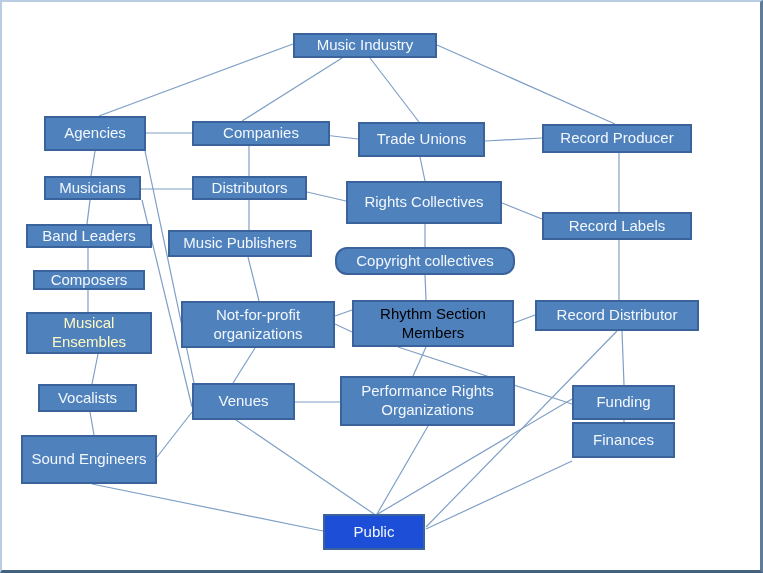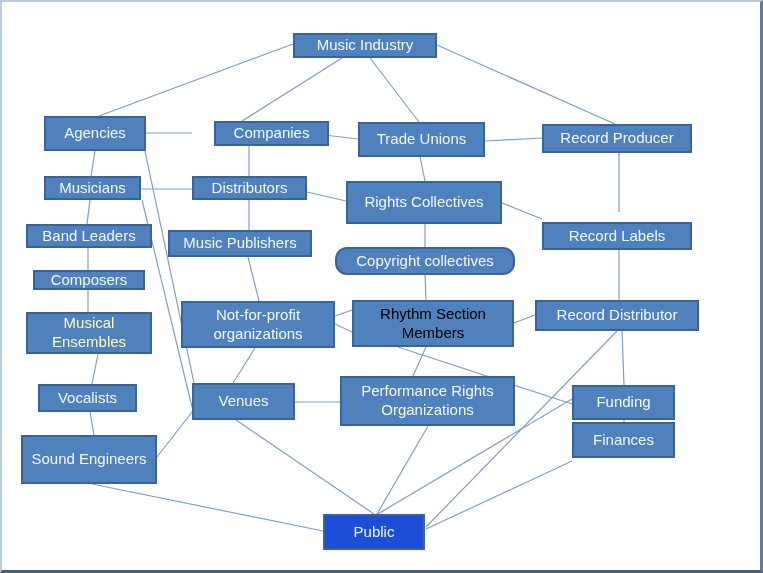--- a/index.html
+++ b/index.html
@@ -73,27 +73,27 @@
       <line x1="234" y1="418" x2="372" y2="512" stroke="#7f9fc6" stroke-width="1.2"></line>
       <line x1="426" y1="424" x2="375" y2="512" stroke="#7f9fc6" stroke-width="1.2"></line>
       <line x1="620" y1="329" x2="622" y2="383" stroke="#7f9fc6" stroke-width="1.2"></line>
       <line x1="615" y1="329" x2="424" y2="525" stroke="#7f9fc6" stroke-width="1.2"></line>
       <line x1="622" y1="418" x2="622" y2="440" stroke="#7f9fc6" stroke-width="1.2"></line>
       <line x1="570" y1="397" x2="374" y2="513" stroke="#7f9fc6" stroke-width="1.2"></line>
       <line x1="570" y1="459" x2="424" y2="527" stroke="#7f9fc6" stroke-width="1.2"></line>
     </svg>
 <div class="node" style="left: 291px; top: 31px; width: 144px; height: 25px; background: rgb(79, 129, 189); border-color: rgb(58, 98, 155); color: rgb(242, 247, 252);">Music Industry</div>
     <div class="node" style="left: 42px; top: 114px; width: 102px; height: 35px; background: rgb(79, 129, 189); border-color: rgb(58, 98, 155); color: rgb(242, 247, 252);">Agencies</div>
-    <div class="node" style="left: 190px; top: 119px; width: 115px; height: 25px; background: rgb(79, 129, 189); border-color: rgb(58, 98, 155); color: rgb(242, 247, 252); margin-left: 22px;">Companies</div>
+    <div class="node" style="left: 190px; top: 119px; width: 138px; height: 25px; background: rgb(79, 129, 189); border-color: rgb(58, 98, 155); color: rgb(242, 247, 252);">Companies</div>
     <div class="node" style="left: 356px; top: 120px; width: 127px; height: 35px; background: rgb(79, 129, 189); border-color: rgb(58, 98, 155); color: rgb(242, 247, 252);">Trade Unions</div>
     <div class="node" style="left: 540px; top: 122px; width: 150px; height: 29px; background: rgb(79, 129, 189); border-color: rgb(58, 98, 155); color: rgb(242, 247, 252);">Record Producer</div>
     <div class="node" style="left: 42px; top: 174px; width: 97px; height: 24px; background: rgb(79, 129, 189); border-color: rgb(58, 98, 155); color: rgb(242, 247, 252);">Musicians</div>
     <div class="node" style="left: 190px; top: 174px; width: 115px; height: 24px; background: rgb(79, 129, 189); border-color: rgb(58, 98, 155); color: rgb(242, 247, 252);">Distributors</div>
     <div class="node" style="left: 344px; top: 179px; width: 156px; height: 43px; background: rgb(79, 129, 189); border-color: rgb(58, 98, 155); color: rgb(242, 247, 252);">Rights Collectives</div>
-    <div class="node" style="left: 540px; top: 220px; width: 150px; height: 28px; background: rgb(79, 129, 189); border-color: rgb(58, 98, 155); color: rgb(242, 247, 252);">Record Labels</div>
+    <div class="node" style="left: 540px; top: 210px; width: 150px; height: 28px; background: rgb(79, 129, 189); border-color: rgb(58, 98, 155); color: rgb(242, 247, 252);">Record Labels</div>
     <div class="node" style="left: 24px; top: 222px; width: 126px; height: 24px; background: rgb(79, 129, 189); border-color: rgb(58, 98, 155); color: rgb(242, 247, 252);">Band Leaders</div>
     <div class="node" style="left: 166px; top: 228px; width: 144px; height: 27px; background: rgb(79, 129, 189); border-color: rgb(58, 98, 155); color: rgb(242, 247, 252);">Music Publishers</div>
     <div class="node" style="left: 333px; top: 245px; width: 180px; height: 28px; background: rgb(79, 129, 189); border-color: rgb(58, 98, 155); color: rgb(242, 247, 252); border-radius: 12px;">Copyright collectives</div>
     <div class="node" style="left: 31px; top: 268px; width: 112px; height: 20px; background: rgb(79, 129, 189); border-color: rgb(58, 98, 155); color: rgb(242, 247, 252);">Composers</div>
     <div class="node" style="left: 179px; top: 299px; width: 154px; height: 47px; background: rgb(79, 129, 189); border-color: rgb(58, 98, 155); color: rgb(242, 247, 252);">Not-for-profit organizations</div>
     <div class="node" style="left: 350px; top: 298px; width: 162px; height: 47px; background: rgb(79, 129, 189); border-color: rgb(58, 98, 155); color: #000000;">Rhythm Section Members</div>
     <div class="node" style="left: 533px; top: 298px; width: 164px; height: 31px; background: rgb(79, 129, 189); border-color: rgb(58, 98, 155); color: rgb(242, 247, 252);">Record Distributor</div>
     <div class="node" style="left: 24px; top: 310px; width: 126px; height: 42px; background: rgb(79, 129, 189); border-color: rgb(58, 98, 155); color: #fef9c3;">Musical Ensembles</div>
     <div class="node" style="left: 36px; top: 382px; width: 99px; height: 28px; background: rgb(79, 129, 189); border-color: rgb(58, 98, 155); color: rgb(242, 247, 252);">Vocalists</div>
     <div class="node" style="left: 190px; top: 381px; width: 103px; height: 37px; background: rgb(79, 129, 189); border-color: rgb(58, 98, 155); color: rgb(242, 247, 252);">Venues</div>

